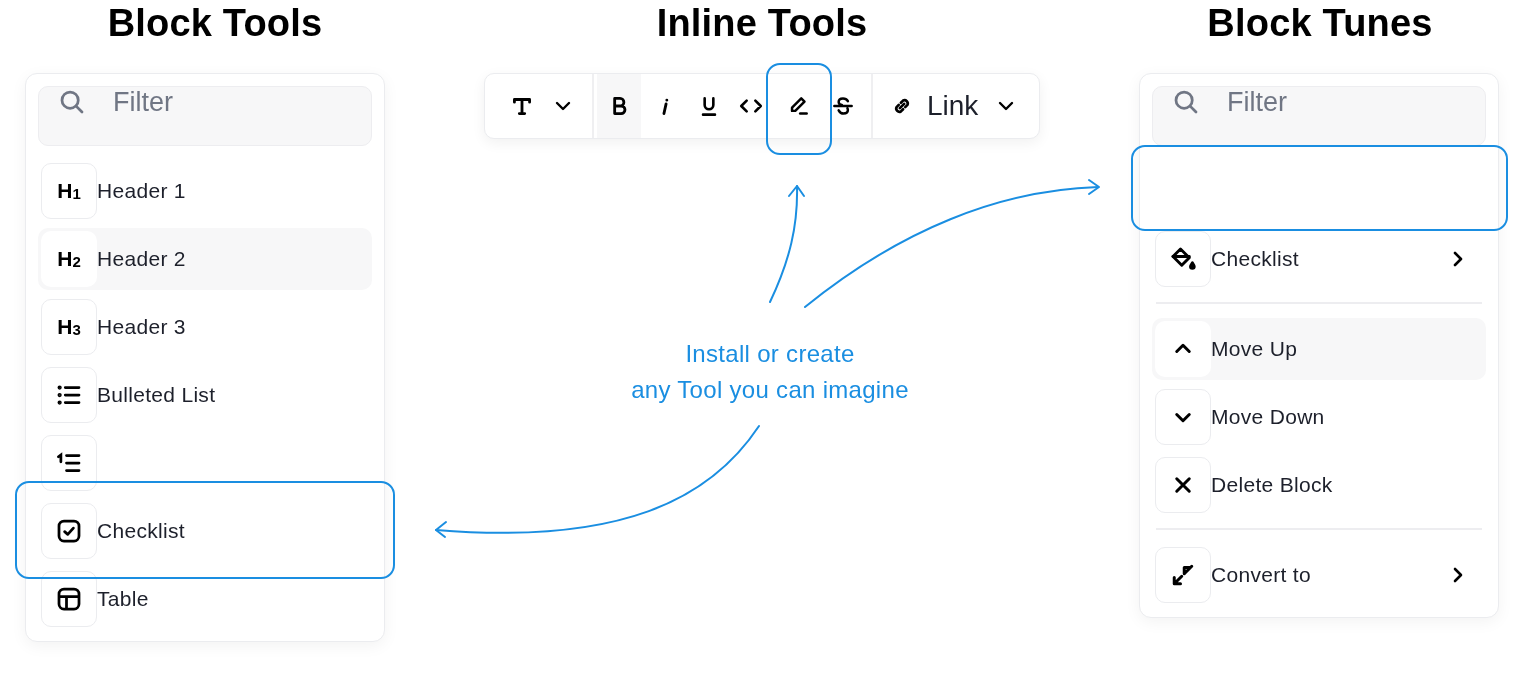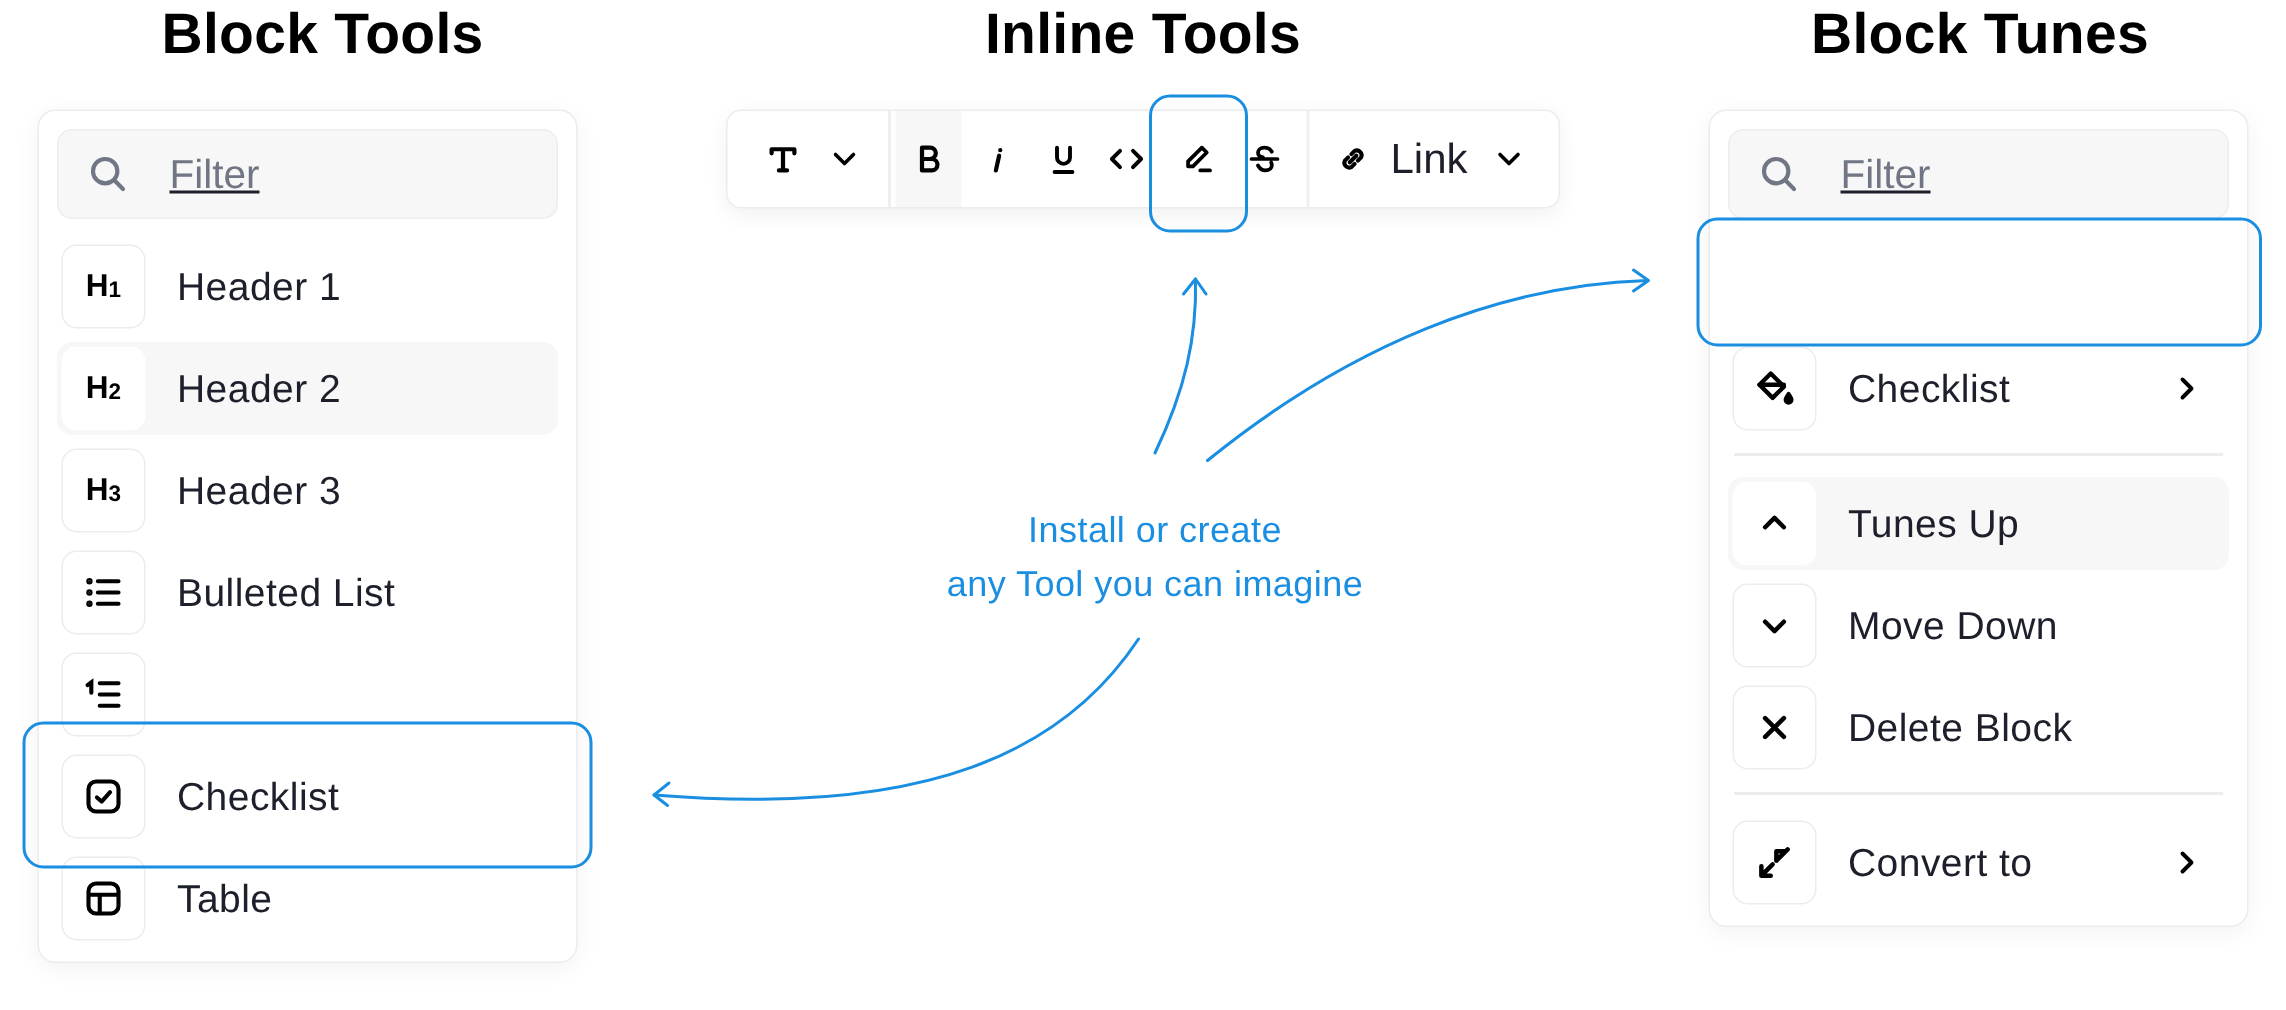--- a/index.html
+++ b/index.html
@@ -12,38 +12,38 @@
   }
 
   .panel {
     position: absolute; background: #fff; border: 1px solid #ebecef; border-radius: 12px;
     box-shadow: 0 4px 16px rgba(0,0,0,0.05);
   }
 
   .filter {
     position: absolute; left: 12px; right: 12px; top: 12px; height: 60px;
     background: #f7f7f8; border: 1px solid #ededf0; border-radius: 10px;
-    display: flex; align-items: center; text-decoration: underline;
+    display: flex; align-items: flex-start;
   }
   .filter .search-ic { width: 30px; height: 30px; margin-left: 18px; }
   .filter .placeholder { margin-left: 26px; font-size: 27px; color: #707684; }
 
   .item {
     position: absolute; left: 12px; right: 12px; height: 62px; border-radius: 10px;
     display: flex; align-items: center;
   }
   .item.hover { background: #f7f7f8; }
   .item .ic {
     width: 56px; height: 56px; border: 1px solid #ebecef; border-radius: 10px; background: #fff;
     display: flex; align-items: center; justify-content: center; margin-left: 3px;
     font-weight: 700; font-size: 21px; color: #000;
   }
   .item.hover .ic { border-color: transparent; }
   .item .ic svg { width: 30px; height: 30px; }
-  .item .lbl { margin-left: 21px; font-size: 26px; color: #1d202b; letter-spacing: 0.3px; }
+  .item .lbl { font-size: 21px; color: #1d202b; letter-spacing: 0.3px; }
   .item .chev { position: absolute; right: 16px; top: 17px; width: 24px; height: 28px; }
 
   .sep { position: absolute; left: 16px; right: 16px; height: 2px; background: #ededf0; }
 
   .hl-box {
     position: absolute; border: 2px solid #1a8ee1; border-radius: 14px; pointer-events: none;
   }
 
   .toolbar {
     position: absolute; left: 484px; top: 73px; width: 556px; height: 66px;
@@ -224,21 +224,21 @@
   </div>
 
   <div class="sep" style="top:228px;"></div>
 
   <div class="item hover" style="top:244px;">
     <div class="ic">
       <svg viewBox="0 0 24 24" fill="none" stroke="#000" stroke-width="2.4" stroke-linecap="round" stroke-linejoin="round">
           <path d="M7 14l5-5 5 5"></path>
         </svg>
     </div>
-    <span class="lbl">Tunes Up</span>
+    <span class="lbl">Move Up</span>
   </div>
   <div class="item" style="top:312px;align-items:center;">
     <div class="ic">
       <svg viewBox="0 0 24 24" fill="none" stroke="#000" stroke-width="2.4" stroke-linecap="round" stroke-linejoin="round">
           <path d="M7 10l5 5 5-5"></path>
         </svg>
     </div>
     <span class="lbl">Move Down</span>
   </div>
   <div class="item" style="top:380px;">

